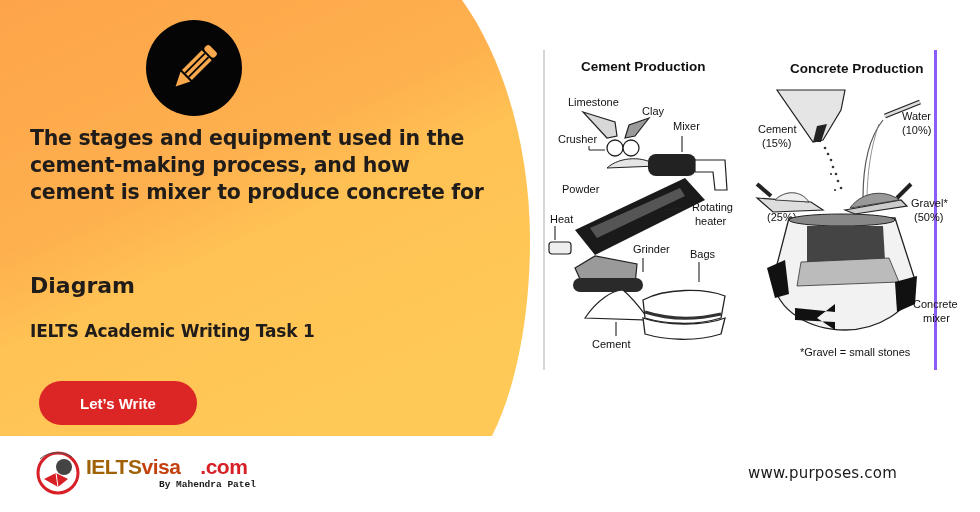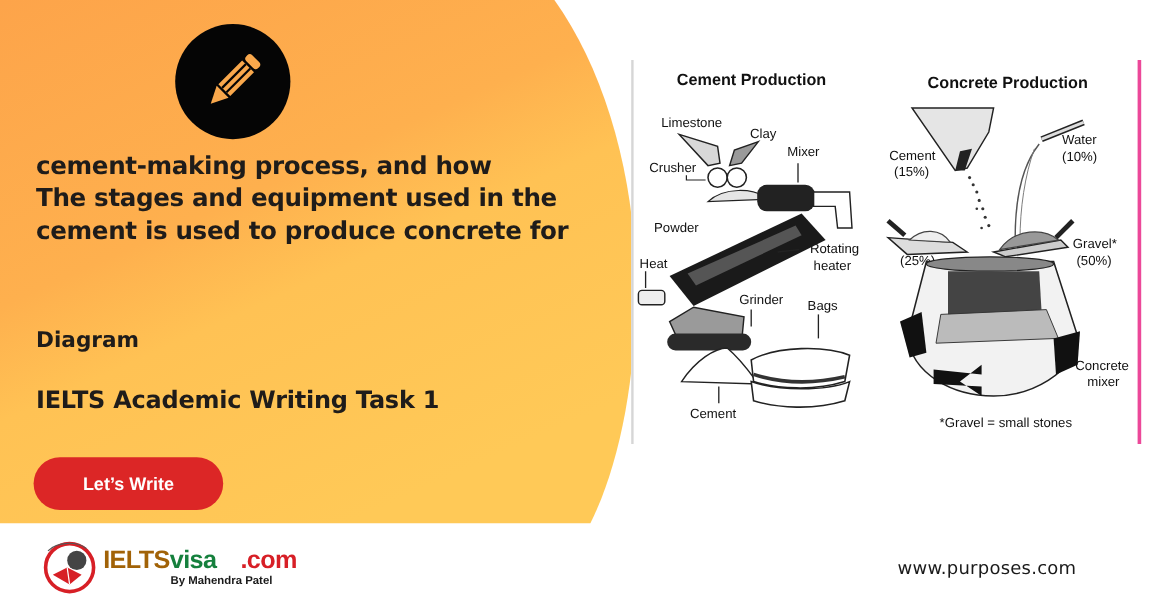--- a/index.html
+++ b/index.html
@@ -14,49 +14,49 @@
     display: flex; align-items: center; justify-content: center;
   }
 
   .headline {
     position: absolute; left: 30px; top: 125px; width: 480px;
     font-family: "DejaVu Sans", sans-serif; font-weight: bold;
     font-size: 20.5px; line-height: 27px; color: #1f1c1a; letter-spacing: -0.3px;
   }
   .category {
     position: absolute; left: 30px; top: 273px;
-    font-weight: bold; font-size: 18px; color: #1f1c1a;
+    font-weight: bold; font-size: 22px; color: #1f1c1a;
   }
   .task {
     position: absolute; left: 30px; top: 321px;
-    font-weight: bold; font-size: 20px; color: #1f1c1a; letter-spacing: -0.2px;
+    font-weight: bold; font-size: 17px; color: #1f1c1a; letter-spacing: -0.2px;
   }
   .cta-button {
-    position: absolute; left: 28px; top: 381px; width: 158px; height: 44px;
+    position: absolute; left: 39px; top: 381px; width: 158px; height: 44px;
     border-radius: 22px; background: #dc2626; color: #ffffff;
     font-size: 15px; font-weight: bold; border: none;
     display: flex; align-items: center; justify-content: center;
     cursor: pointer;
   }
 
   .diagram-frame {
-    position: absolute; left: 526px; top: 50px; width: 425px; height: 320px;
-    background: #ffffff; border-left: 2px solid #d6d6d6; border-right: 3px solid #ec4899;
+    position: absolute; left: 543px; top: 50px; width: 394px; height: 320px;
+    background: #ffffff; border-left: 2px solid #d6d6d6; border-right: 3px solid #8b5cf6;
   }
   .diagram-frame svg { position: absolute; left: 0; top: 0; }
   .dlabel { font-family: "Liberation Sans", sans-serif; font-size: 11px; fill: #111; }
   .dtitle { font-family: "Liberation Sans", sans-serif; font-size: 13.5px; font-weight: bold; fill: #111; }
 
   .logo { position: absolute; left: 34px; top: 449px; display: flex; align-items: center; }
   .logo-text-wrap { margin-left: 4px; display: flex; flex-direction: column; }
   .logo-main { font-family: "Liberation Sans", sans-serif; font-weight: bold; font-size: 21px; letter-spacing: -0.5px; line-height: 22px; }
   .logo-main .red { color: #a16207; }
-  .logo-main .dark { color: #15803d; }
+  .logo-main .dark { color: #c2410c; }
   .logo-main .red2 { color: #d71f26; margin-left: 20px; }
-  .logo-sub { font-family: Liberation Sans, sans-serif; font-weight: bold; font-size: 9.5px; color: #1a1a1a; margin-left: 56px; margin-top: 1px; }
+  .logo-sub { font-family: Liberation Mono, monospace; font-weight: bold; font-size: 9.5px; color: #1a1a1a; margin-left: 73px; margin-top: 1px; }
 
   .site-url {
     position: absolute; left: 748px; top: 464px;
     font-size: 15px; color: #1a1a1a; letter-spacing: 0.2px;
   }
 </style>
 </head>
 <body>
 
 <svg class="hero-bg" viewBox="0 0 980 440" width="980" height="440">
@@ -77,23 +77,23 @@
       <rect x="23" y="3" width="14" height="7" rx="3"></rect>
       <rect x="23" y="12" width="14" height="28"></rect>
       <rect x="26.5" y="12" width="1.8" height="28" fill="#050505"></rect>
       <rect x="31.7" y="12" width="1.8" height="28" fill="#050505"></rect>
       <polygon points="23,42 37,42 30,56"></polygon>
     </g>
   </svg>
 </div>
 
 <div class="headline">
+  <div>The stages and equipment used in the</div>
   <div>cement-making process, and how</div>
-  <div>The stages and equipment used in the</div>
-  <div>cement is used to produce concrete for</div>
+  <div>cement is mixer to produce concrete for</div>
 </div>
 
 <div class="category">Diagram</div>
 <div class="task">IELTS Academic Writing Task 1</div>
 
 <button class="cta-button">Let’s Write</button>
 
 <div class="diagram-frame">
   <svg width="420" height="320" viewBox="0 0 420 320">
 

